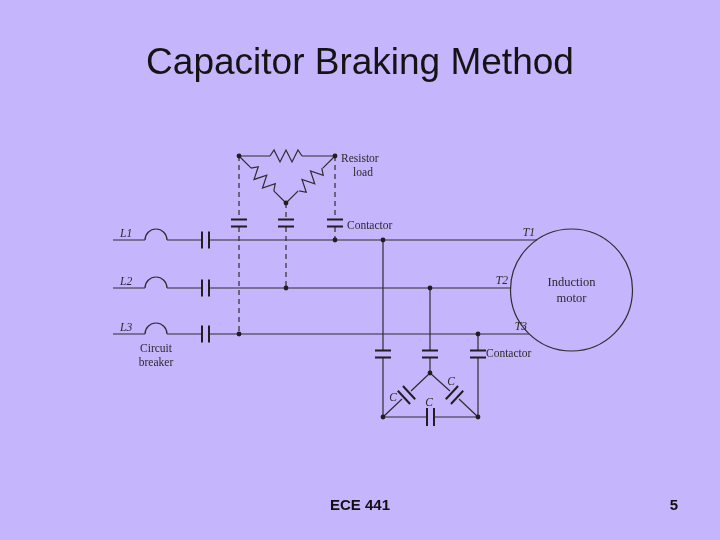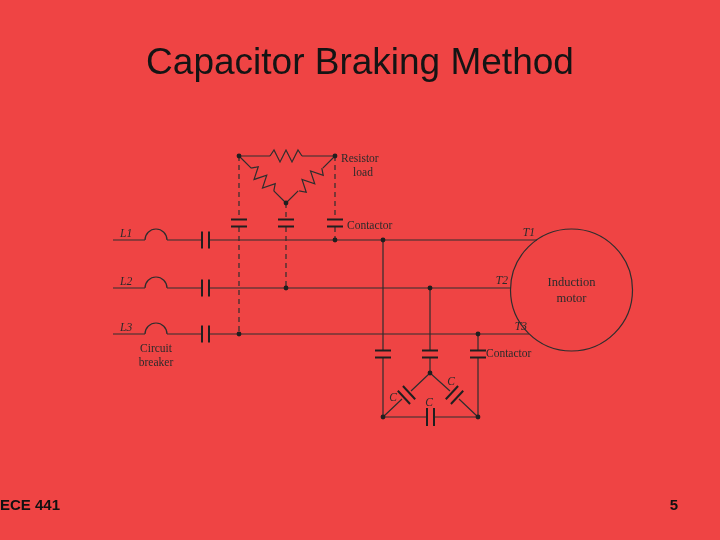--- a/index.html
+++ b/index.html
@@ -1,25 +1,25 @@
 <!DOCTYPE html>
 <html><head>
 <meta charset="utf-8">
 <style>
   html,body{margin:0;padding:0;background:#888;}
   .slide{
-    position:relative;width:720px;height:540px;background:#ef4444;
+    position:relative;width:720px;height:540px;background:#c4b5fd;
     font-family:"Liberation Sans",sans-serif;overflow:hidden;
   }
   .title{
     position:absolute;top:41px;left:0;width:100%;text-align:center;
     font-size:37px;font-weight:400;color:#141414;letter-spacing:0px;
   }
   .footer-course{
-    position:absolute;bottom:27px;left:0;width:100%;text-align:left;
+    position:absolute;bottom:27px;left:0;width:100%;text-align:center;
     font-size:15px;font-weight:bold;color:#111;
   }
   .footer-page{
     position:absolute;bottom:27px;right:42px;
     font-size:15px;font-weight:bold;color:#111;
   }
   svg.diagram{position:absolute;left:0;top:0;}
   .wire{stroke:#2e2e2e;stroke-width:1.2;fill:none;}
   .dash{stroke:#2e2e2e;stroke-width:1.2;fill:none;stroke-dasharray:5 4;}
   .plate{stroke:#1f1f1f;stroke-width:2;fill:none;}

